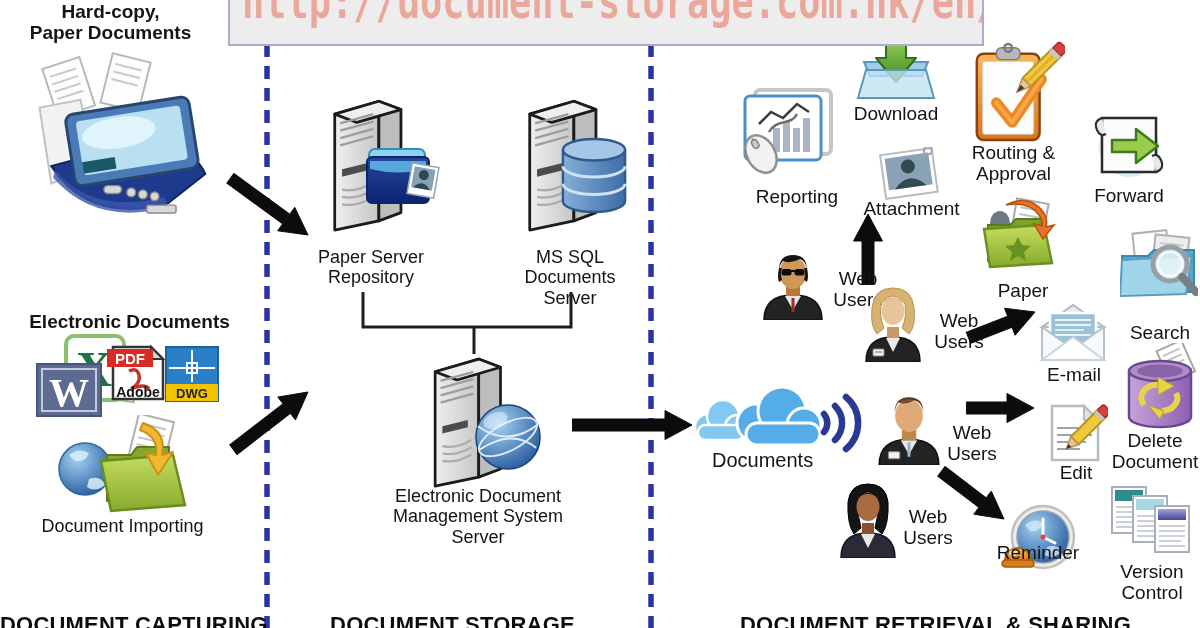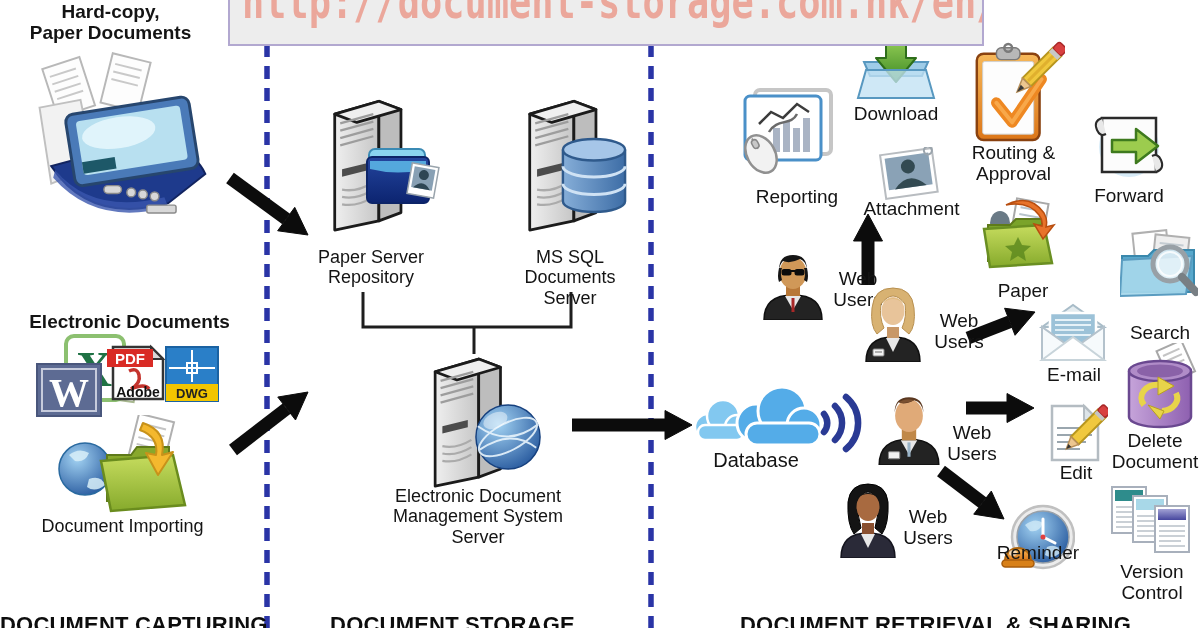--- a/index.html
+++ b/index.html
@@ -466,21 +466,21 @@
   </div>
   <div class="node" style="left:818px;top:388px;width:46px;height:68px;">
     <svg viewBox="0 0 46 68">
       <g stroke="#2a3a94" stroke-width="6.5" fill="none" stroke-linecap="round">
         <path d="M6,26 A14,14 0 0 1 6,44"></path>
         <path d="M17,18 A24,24 0 0 1 17,52"></path>
         <path d="M28,9 A34,34 0 0 1 28,61"></path>
       </g>
     </svg>
   </div>
-  <div class="lbl" style="left:712px;top:449px;width:88px;font-size:20px;">Database</div>
+  <div class="lbl" style="left:712px;top:449px;width:88px;font-size:20px;">Documents</div>
 
   <div class="node" style="left:877px;top:391px;width:64px;height:74px;">
     <svg viewBox="0 0 62 72">
       <path d="M2,72 C2,54 14,47 31,47 C48,47 60,54 60,72 Z" fill="#232323" stroke="#101010" stroke-width="1.5"></path>
       <polygon points="23,48 39,48 31,62" fill="#e8e8e8"></polygon>
       <line x1="31" y1="50" x2="31" y2="64" stroke="#9ab4c8" stroke-width="3"></line>
       <rect x="24" y="37" width="14" height="11" fill="#c08848"></rect>
       <ellipse cx="31" cy="24" rx="13.5" ry="16" fill="#e0aa78"></ellipse>
       <path d="M17,21 Q17,6 31,6 Q45,6 45,21 Q44,11 36,9 Q26,14 21,11 Q18,14 17,21 Z" fill="#5a3820"></path>
       <path d="M21,11 Q28,13 36,9 Q30,7 25,9 Z" fill="#7a5030"></path>

